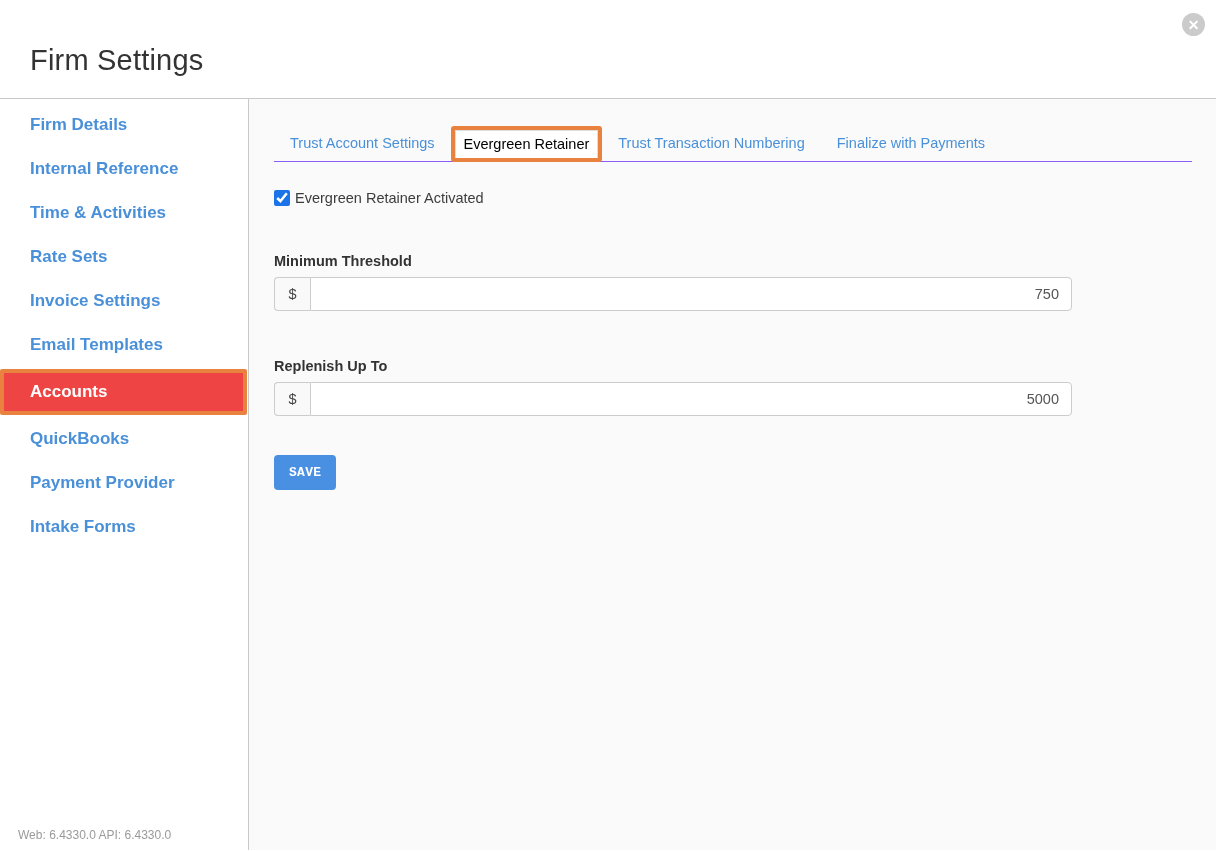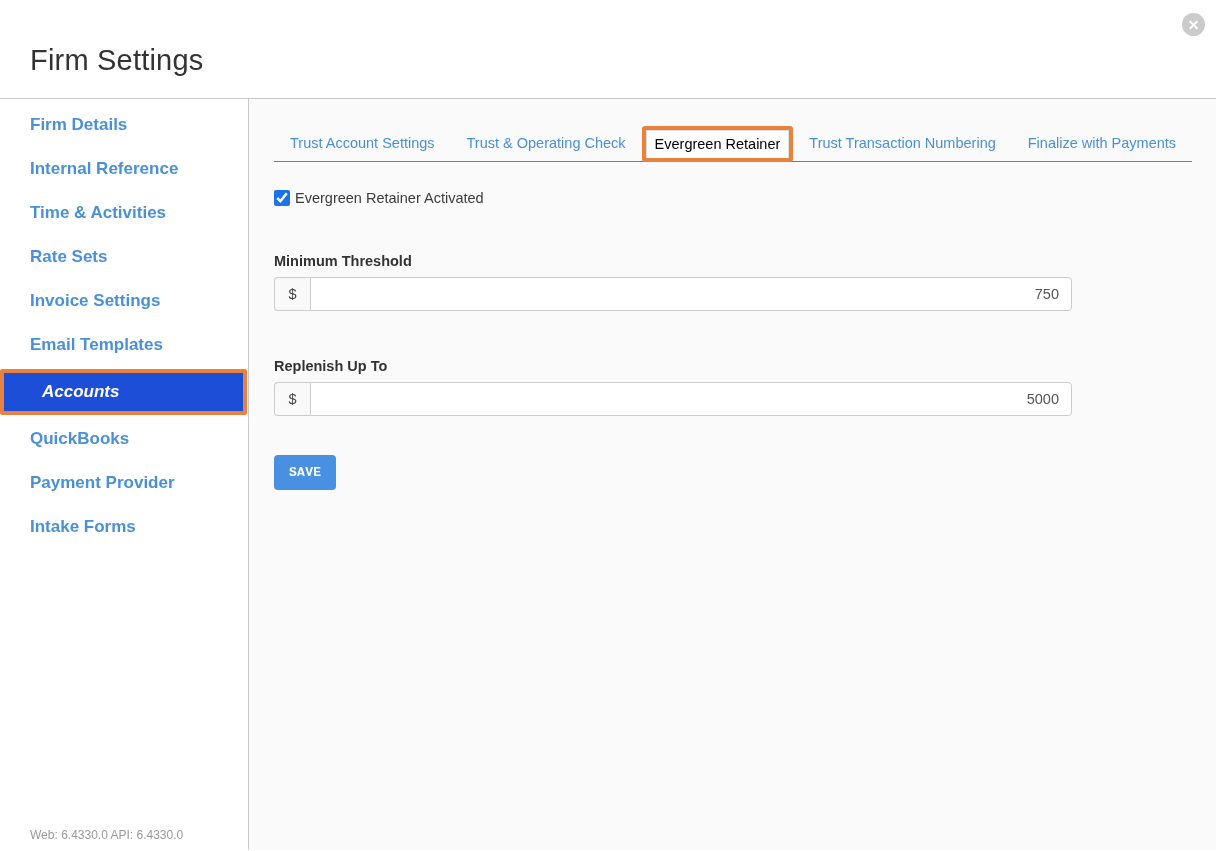--- a/index.html
+++ b/index.html
@@ -66,28 +66,27 @@
     color: #4a90d9;
     cursor: pointer;
     white-space: nowrap;
   }
   .nav-highlight {
     border: 4px solid #e8823e;
     border-radius: 2px;
     margin: 2px 1px 2px 0;
   }
   .nav-highlight .nav-item {
-    background: #1d4ed8;
+    background: #ef4444;
     color: #fff;
-    padding: 9px 38px;
-    font-style: italic;
+    padding: 9px 26px;
   }
   .version-text {
     position: absolute;
-    left: 30px;
+    left: 18px;
     bottom: 8px;
     font-size: 12px;
     color: #9a9a9a;
     white-space: nowrap;
   }
   
   .main {
     flex: 1;
     background: #fafafa;
     padding: 0 24px 0 25px;
@@ -216,21 +215,20 @@
       <div class="nav-item">QuickBooks</div>
       <div class="nav-item">Payment Provider</div>
       <div class="nav-item">Intake Forms</div>
       <div class="version-text">Web: 6.4330.0 API: 6.4330.0</div>
     </div>
 
     <div class="main">
 
       <div class="tabs">
         <div class="tab">Trust Account Settings</div>
-        <div class="tab">Trust &amp; Operating Check</div>
         <div class="tab-highlight">
           <div class="tab">Evergreen Retainer</div>
         </div>
         <div class="tab">Trust Transaction Numbering</div>
         <div class="tab">Finalize with Payments</div>
       </div>
 
       <div class="checkbox-row">
         <input type="checkbox" id="evergreen-activated" checked="true" style="">
         <label for="evergreen-activated">Evergreen Retainer Activated</label>

